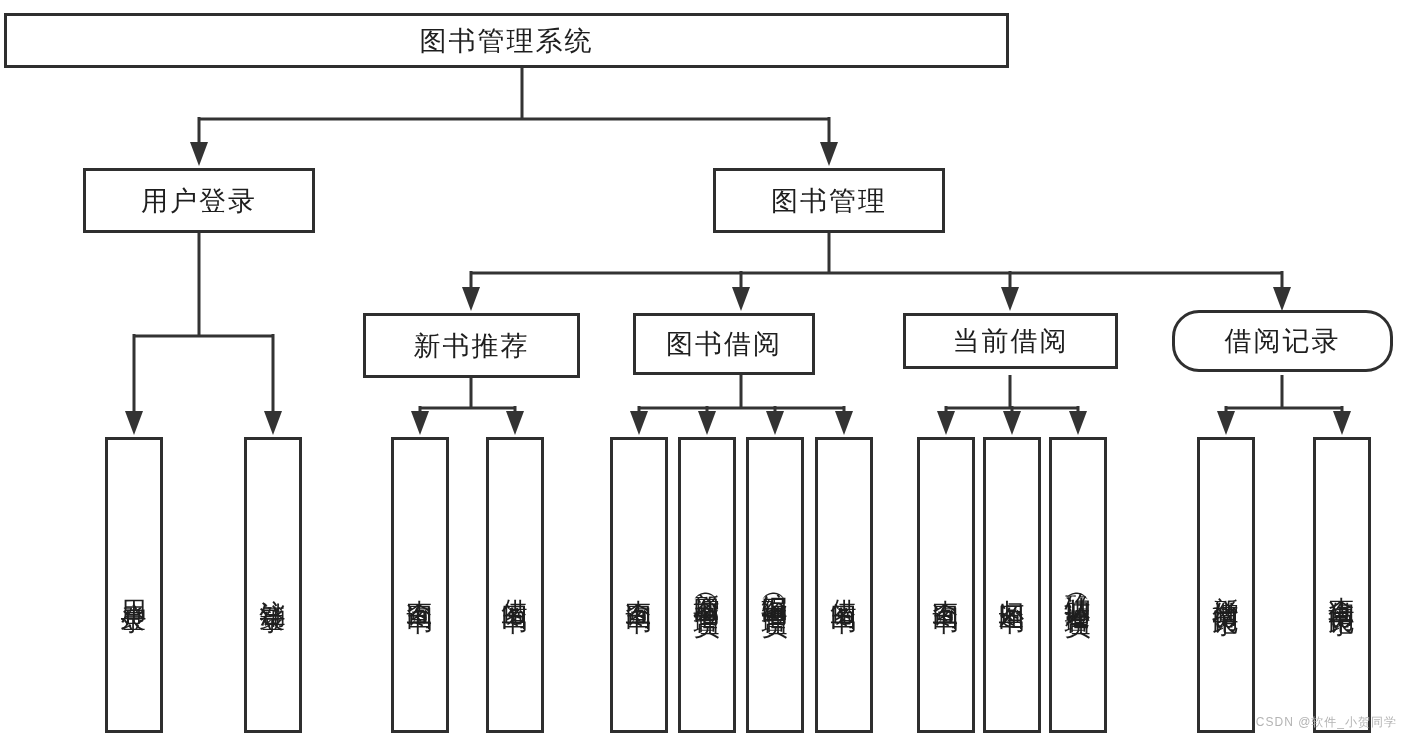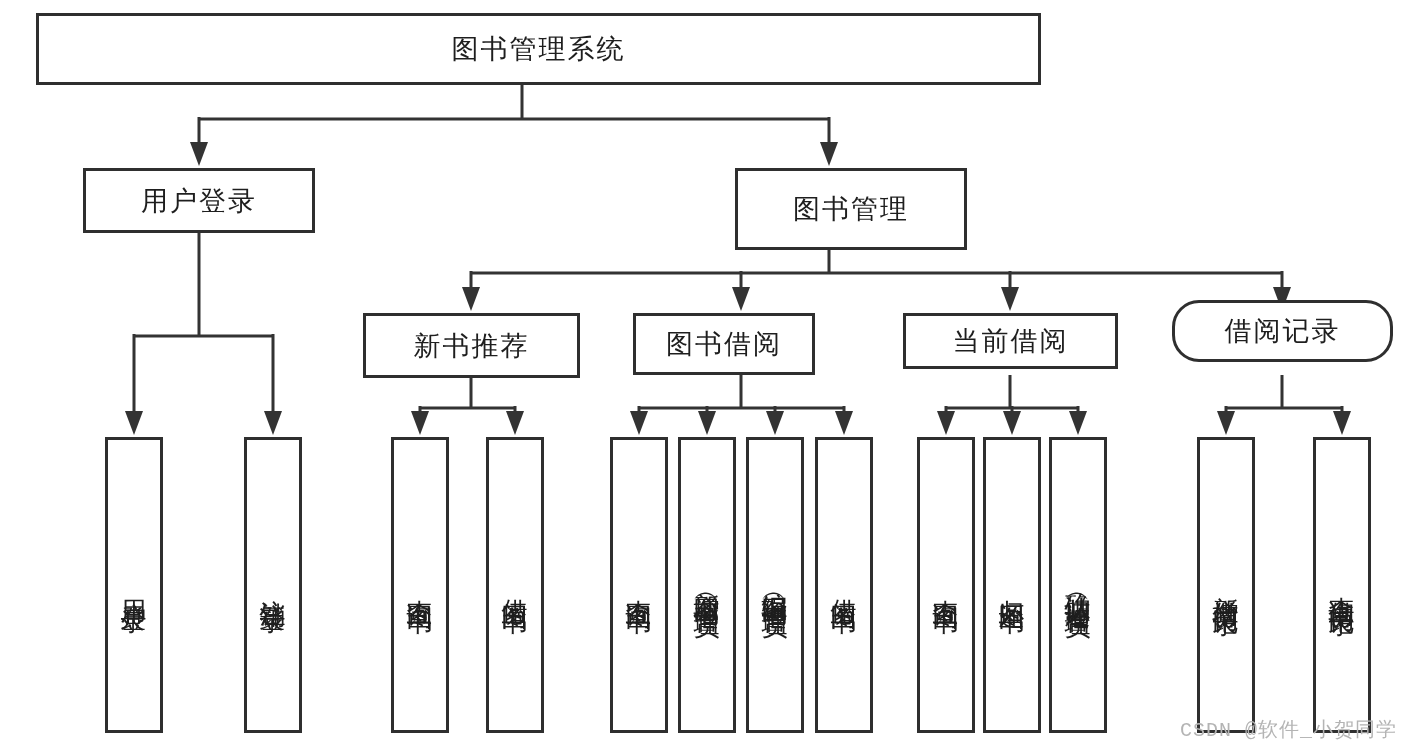--- a/index.html
+++ b/index.html
@@ -36,27 +36,26 @@
   .vlabel {
     font-size: 26px;
     letter-spacing: 3px;
     writing-mode: vertical-rl;
     text-orientation: mixed;
     line-height: 1;
   }
   .watermark {
     position: absolute;
     right: 8px;
-    bottom: 4px;
-    font-size: 20px;
+    bottom: 16px;
+    font-size: 12px;
     letter-spacing: 1px;
     color: #b4b4b4;
     z-index: 2;
     white-space: nowrap;
-    font-family: Liberation Mono, monospace;
   }
 </style>
 </head>
 <body>
 
 <div class="canvas">
 
   <svg class="wires" viewBox="0 0 1405 747" xmlns="http://www.w3.org/2000/svg" aria-hidden="true">
     <g stroke="#333333" stroke-width="3" fill="none">
 
@@ -90,29 +89,29 @@
       <polygon points="766,411 784,411 775,435"></polygon>
       <polygon points="835,411 853,411 844,435"></polygon>
       <polygon points="937,411 955,411 946,435"></polygon>
       <polygon points="1003,411 1021,411 1012,435"></polygon>
       <polygon points="1069,411 1087,411 1078,435"></polygon>
       <polygon points="1217,411 1235,411 1226,435"></polygon>
       <polygon points="1333,411 1351,411 1342,435"></polygon>
     </g>
   </svg>
 
-  <div class="box hlabel" style="left:36px; top:13px; width:1005px; height:72px;">图书管理系统</div>
+  <div class="box hlabel" style="left:4px; top:13px; width:1005px; height:55px;">图书管理系统</div>
 
   <div class="box hlabel" style="left:83px; top:168px; width:232px; height:65px;">用户登录</div>
-  <div class="box hlabel" style="left:713px; top:168px; width:232px; height:82px;margin-left:22px;">图书管理</div>
+  <div class="box hlabel" style="left:713px; top:168px; width:232px; height:65px;">图书管理</div>
 
   <div class="box hlabel" style="left:363px; top:313px; width:217px; height:65px;">新书推荐</div>
   <div class="box hlabel" style="left:633px; top:313px; width:182px; height:62px;">图书借阅</div>
   <div class="box hlabel" style="left:903px; top:313px; width:215px; height:56px;">当前借阅</div>
-  <div class="box hlabel" style="left:1172px; top:300px; width:221px; height:62px;border-radius:27px;">借阅记录</div>
+  <div class="box hlabel" style="left:1172px; top:310px; width:221px; height:62px;border-radius:27px;">借阅记录</div>
 
   <div class="box vlabel" style="left:105px; top:437px; width:58px; height:296px;">用户登录</div>
   <div class="box vlabel" style="left:244px; top:437px; width:58px; height:296px;">注销登录</div>
 
   <div class="box vlabel" style="left:391px; top:437px; width:58px; height:296px;">查询图书</div>
   <div class="box vlabel" style="left:486px; top:437px; width:58px; height:296px;">借阅图书</div>
 
   <div class="box vlabel" style="left:610px; top:437px; width:58px; height:296px;">查询图书</div>
   <div class="box vlabel" style="left:678px; top:437px; width:58px; height:296px;">新增图书（管理员）</div>
   <div class="box vlabel" style="left:746px; top:437px; width:58px; height:296px;">编辑图书（管理员）</div>

